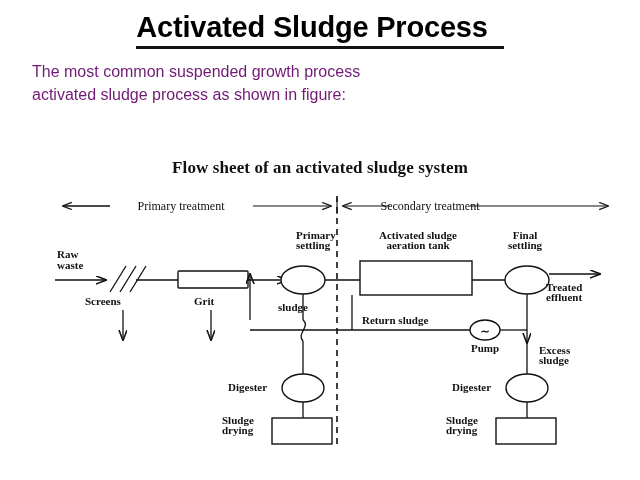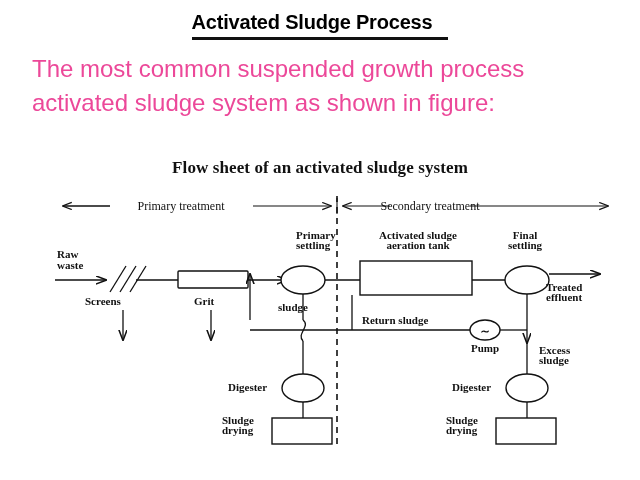--- a/index.html
+++ b/index.html
@@ -14,44 +14,44 @@
     font-family: "Liberation Sans", sans-serif;
     color: #000000;
     position: relative;
   }
 
   
   .slide-title {
     text-align: center;
     font-family: "Liberation Sans", sans-serif;
     font-weight: bold;
-    font-size: 20px;
+    font-size: 29px;
     letter-spacing: -0.2px;
     margin: 12px 16px 0 0;
     padding: 0 0 3px 0;
     line-height: 1.05;
     display: block;
   }
   .title-wrap {
     text-align: center;
   }
   .title-inner {
     display: inline-block;
     border-bottom: 3px solid #111;
     padding-bottom: 1px;
   }
 
   .slide-body {
     margin: 12px 30px 0 32px;
-    font-size: 24px;
+    font-size: 16px;
     line-height: 1.42;
     text-align: justify;
     text-justify: inter-word;
     font-family: "Liberation Sans", sans-serif;
-    color: #ec4899;
+    color: #701a75;
   }
   .slide-body .last-line {
     text-align: left;
   }
 
   
   .figure {
     position: absolute;
     left: 0;
     top: 158px;
@@ -114,21 +114,21 @@
 <body>
 
 <div class="title-wrap">
   <span class="title-inner">
     <span class="slide-title">Activated Sludge Process</span>
   </span>
 </div>
 
 <div class="slide-body">
   <div>The most common suspended growth process</div>
-  <div class="last-line">activated sludge system as shown in figure:</div>
+  <div class="last-line">activated sludge process as shown in figure:</div>
 </div>
 
 <div class="figure">
 
   <div class="fig-caption">Flow sheet of an activated sludge system</div>
 
   <svg class="flow" viewBox="0 0 640 312">
     <defs>
       <marker id="arr" markerWidth="9" markerHeight="9" refX="8" refY="3.2" orient="auto" markerUnits="strokeWidth">
         <path d="M0,0 L8.5,3.2 L0,6.4" fill="none" stroke="#111" stroke-width="1.2"></path>

